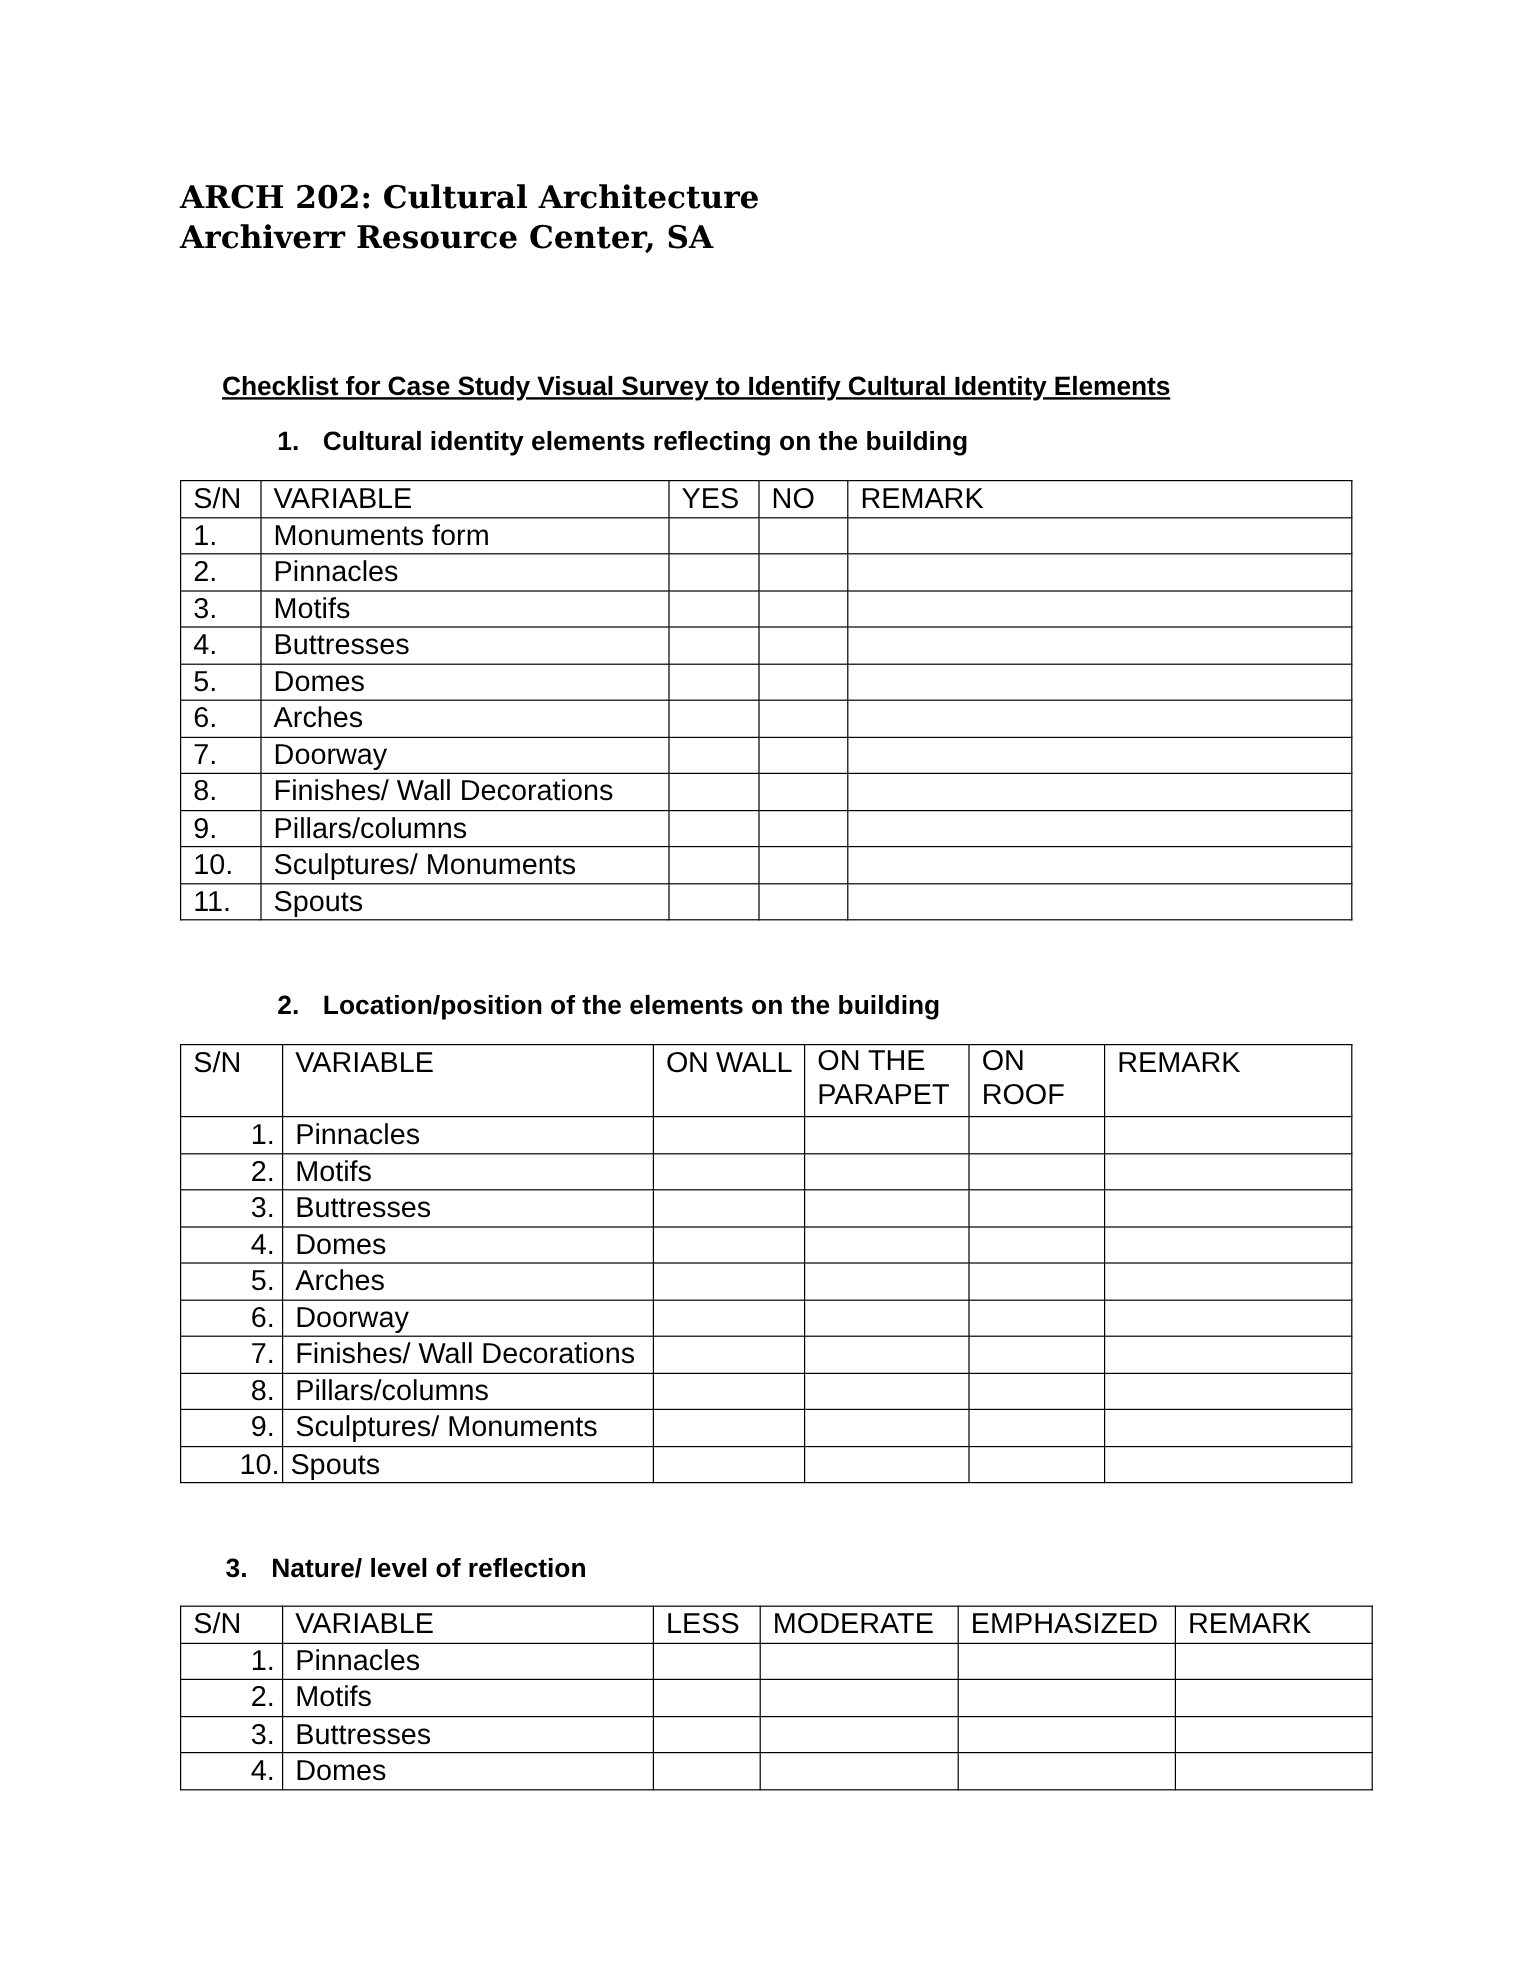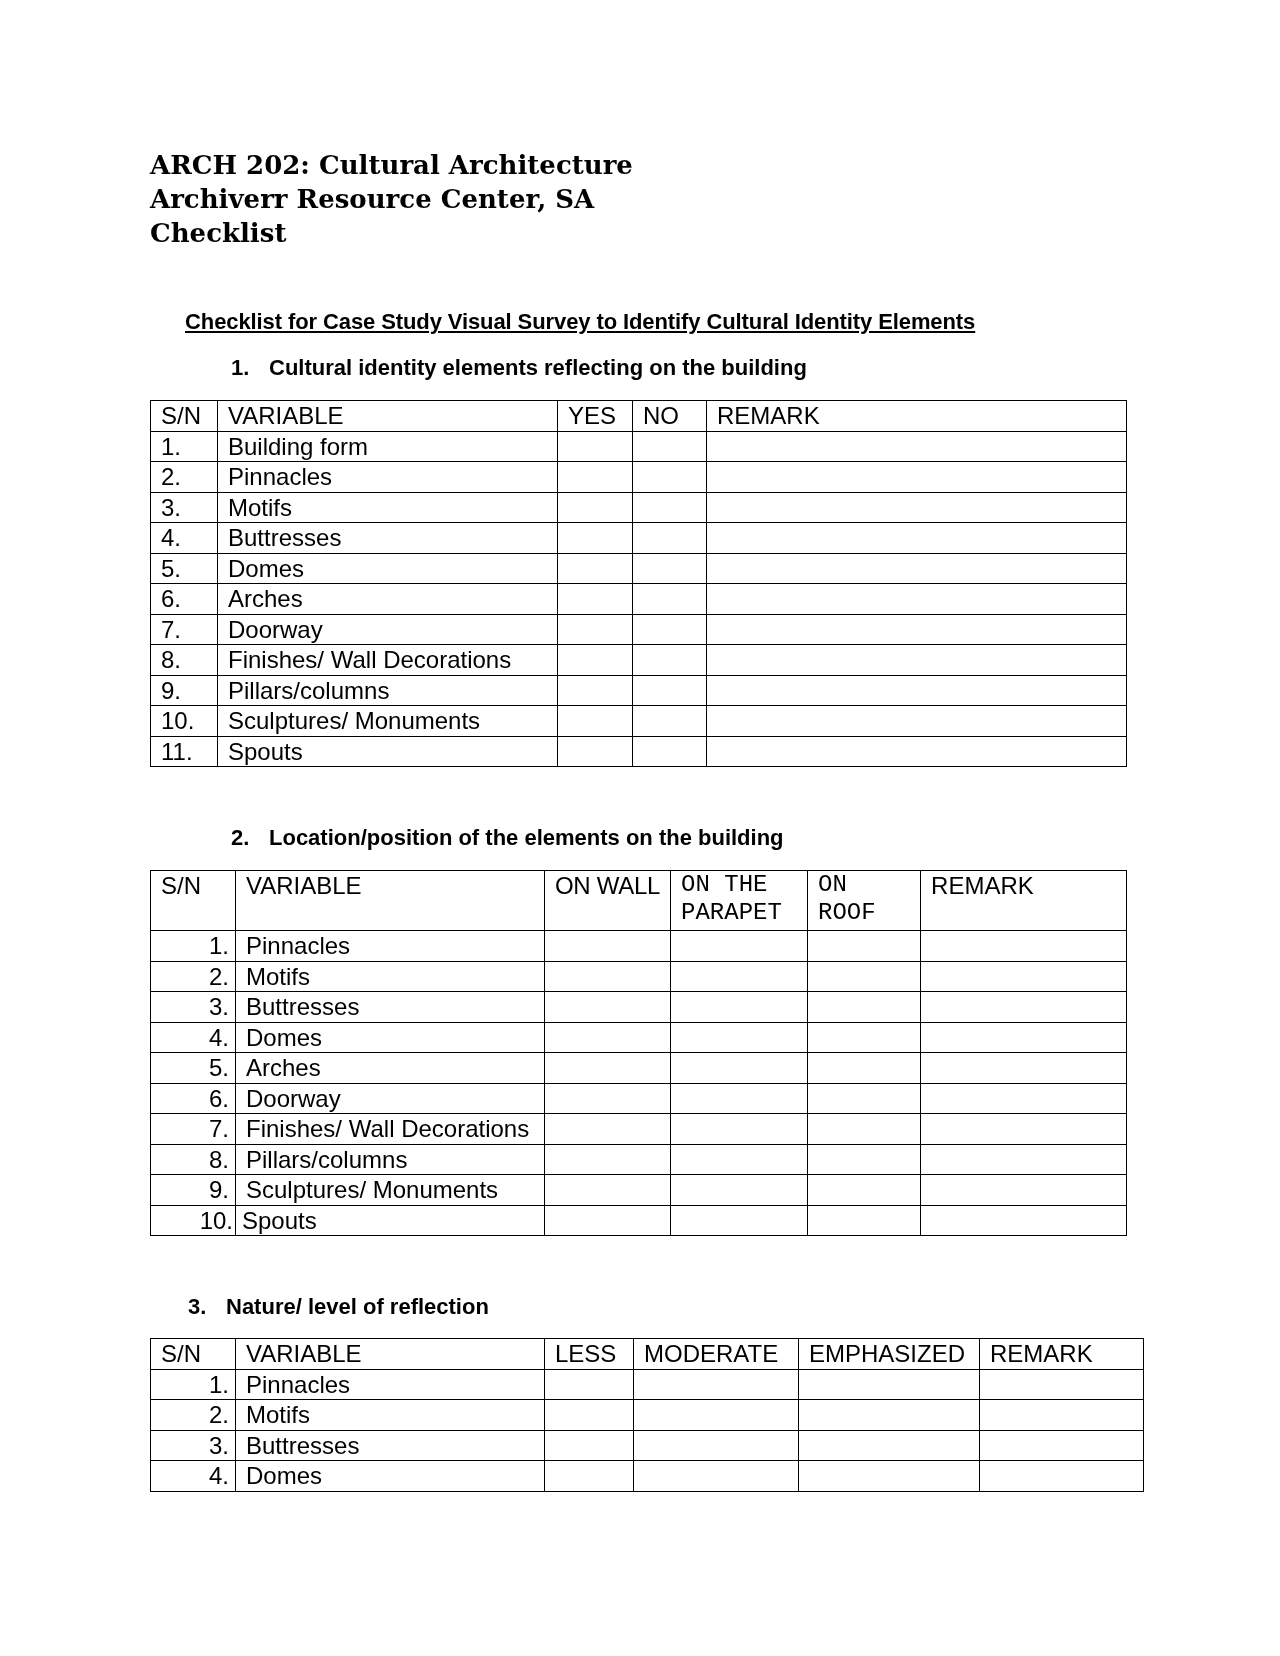--- a/index.html
+++ b/index.html
@@ -10,32 +10,31 @@
   .header div { white-space: nowrap; }
 
   .doc-title { position: absolute; left: 185px; top: 309px; font-family: "Liberation Sans", sans-serif; font-weight: bold; font-size: 22px; text-decoration: underline; white-space: nowrap; letter-spacing: -0.1px; }
 
   .section-heading { position: absolute; font-family: "Liberation Sans", sans-serif; font-weight: bold; font-size: 22px; white-space: nowrap; }
   .section-heading .num { display: inline-block; width: 38px; }
 
   table { position: absolute; border-collapse: collapse; font-family: "Liberation Sans", sans-serif; font-size: 24px; }
   td { border: 1.5px solid #000; padding: 0 10px; height: 29.5px; vertical-align: top; line-height: 29px; white-space: nowrap; }
   td.sn-right { text-align: right; padding-right: 6px; }
-  td.wrap { white-space: normal; line-height: 28px; font-family: Liberation Mono, monospace; }
+  td.wrap { white-space: normal; line-height: 28px; }
   .condensed { letter-spacing: -0.3px; margin-left: 20px; }
 </style>
 </head>
 <body>
 
 <div class="page">
 
   <div class="header">
     <div>ARCH 202: Cultural Architecture</div>
     <div>Archiverr Resource Center, SA</div>
-    <div>Checklist</div>
   </div>
 
   <div class="doc-title">Checklist for Case Study Visual Survey to Identify Cultural Identity Elements</div>
 
   <div class="section-heading" style="left:188px; top:355px;margin-left:43px;">
     <span class="num">1.</span><span>Cultural identity elements reflecting on the building</span>
   </div>
 
   <table style="left:150px; top:400px; width:977px;">
     <colgroup>
@@ -48,21 +47,21 @@
     <tbody>
         <tr>
       <td>S/N</td>
       <td>VARIABLE</td>
       <td>YES</td>
       <td>NO</td>
       <td>REMARK</td>
     </tr>
     <tr>
           <td>1.</td>
-          <td>Building form</td>
+          <td>Monuments form</td>
           <td></td>
           <td></td>
           <td></td>
         </tr>
     <tr>
           <td>2.</td>
           <td>Pinnacles</td>
           <td></td>
           <td></td>
           <td></td>

